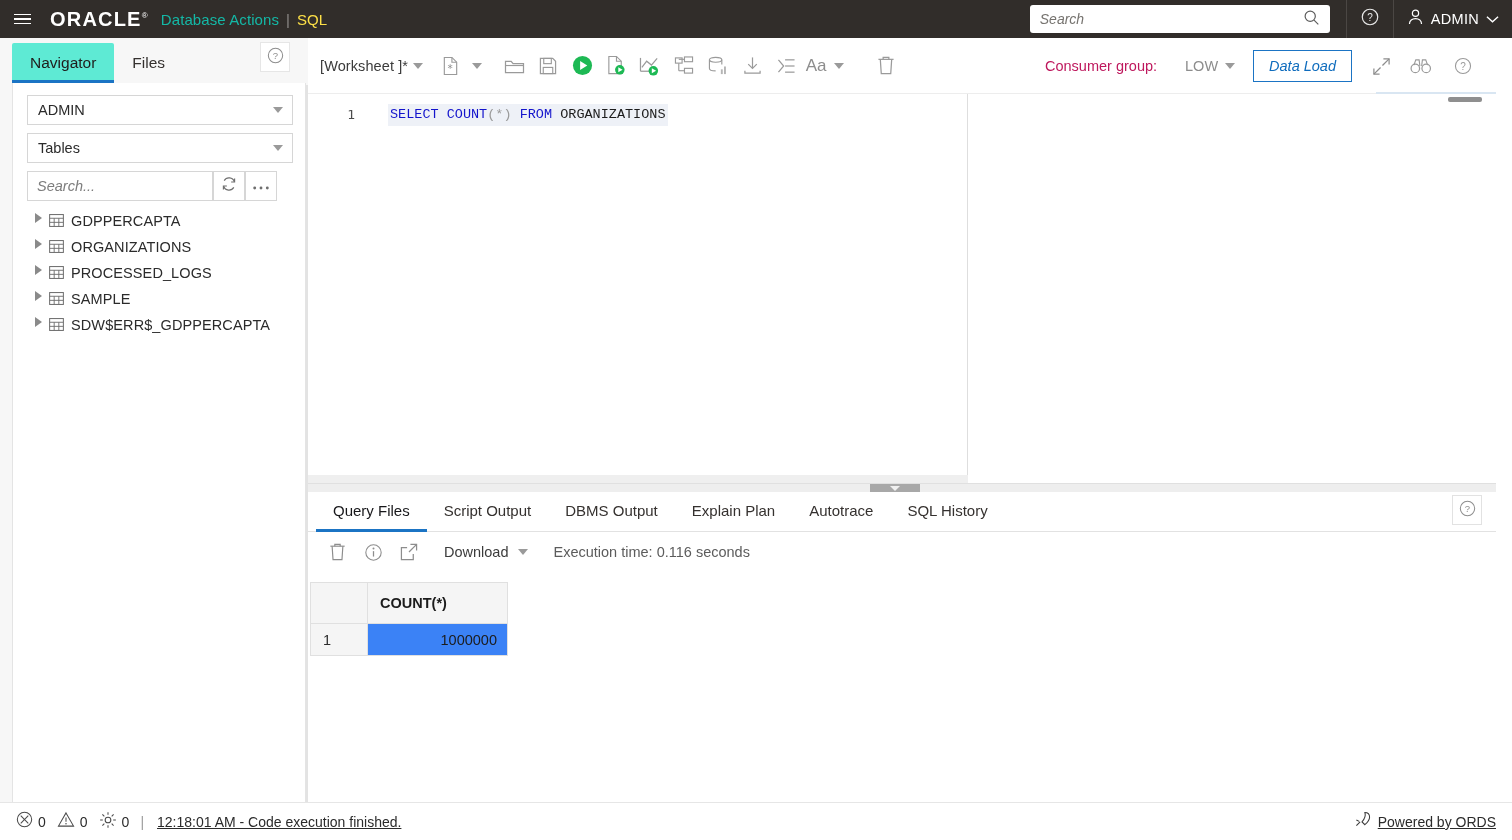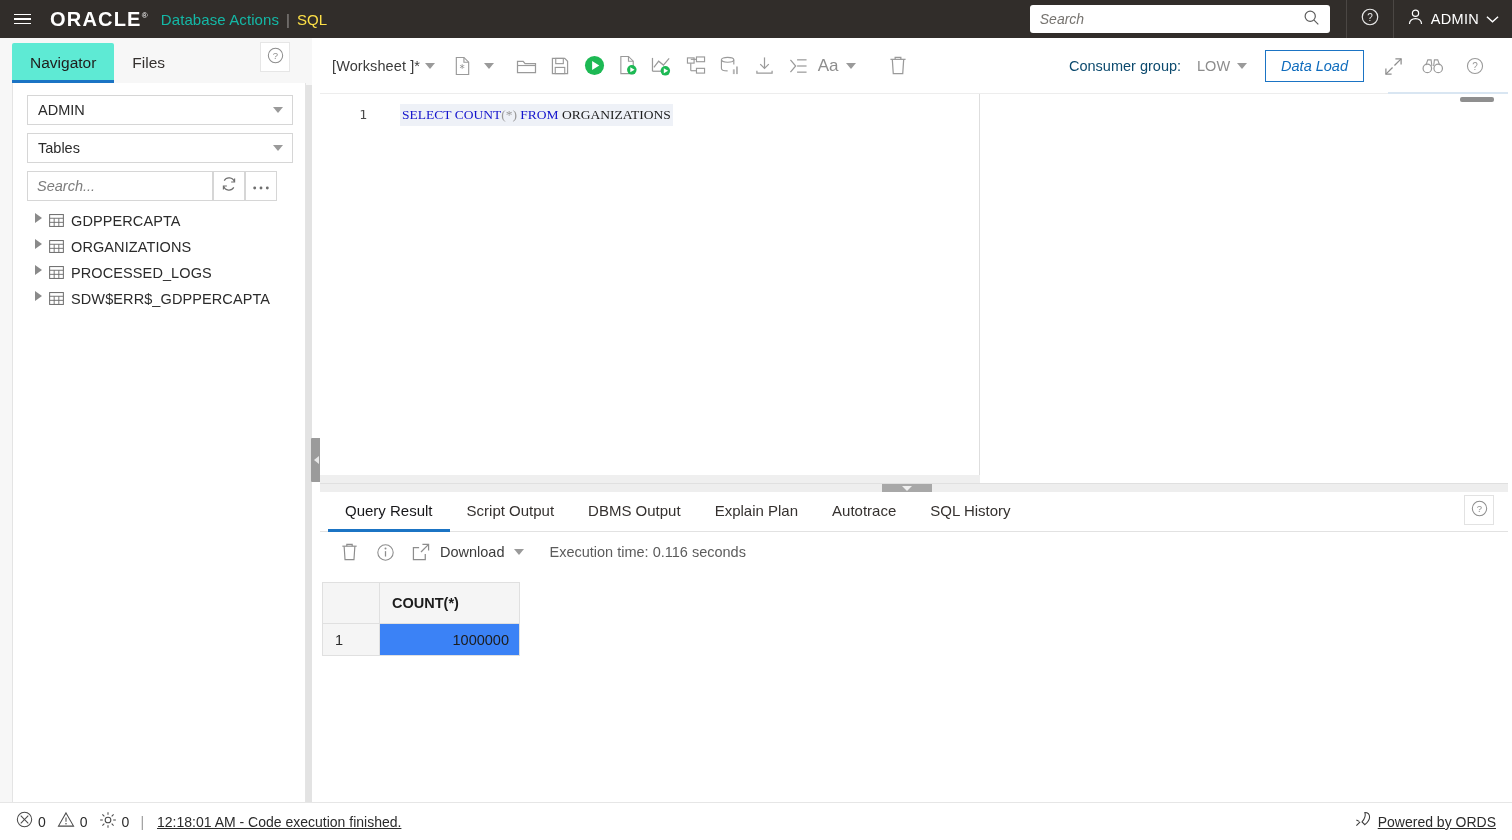--- a/index.html
+++ b/index.html
@@ -131,21 +131,21 @@
     width: 0; height: 0; border-top: 4px solid transparent;
     border-bottom: 4px solid transparent; border-right: 5px solid #e8e8e8;
   }
   .sidebar-scroll {
     position: absolute; left: 306px; top: 47px; width: 6px; height: 740px;
     background: #e3e3e3;
   }
 
   
   .main {
-    position: absolute; top: 38px; left: 320px;
+    position: absolute; top: 38px; left: 308px;
     width: 1188px; height: 764px; background: #fff;
   }
   .ws-toolbar {
     height: 56px; display: flex; align-items: center;
     padding-left: 12px; border-bottom: 1px solid #ededed; position: relative;
   }
   .ws-name {
     font-size: 14.5px; color: #3b3b3b; margin-right: 5px;
     cursor: pointer; letter-spacing: .1px;
   }
@@ -156,21 +156,21 @@
   }
   .tb-ico {
     width: 34px; height: 34px; display: flex; align-items: center;
     justify-content: center; cursor: pointer; flex: none;
   }
   .tb-gap { width: 10px; }
   .ws-right {
     position: absolute; right: 16px; top: 0; height: 56px;
     display: flex; align-items: center; gap: 0;
   }
-  .cg-label { font-size: 14.5px; color: #0c4a6e; margin-right: 16px; }
+  .cg-label { font-size: 14.5px; color: #be185d; margin-right: 28px; }
   .cg-val { font-size: 14.5px; color: #8d8d8d; margin-right: 7px; }
   .data-load-btn {
     height: 32px; padding: 0 15px; border: 1px solid #1b74c4;
     background: #fff; color: #0f6cbd; font-size: 14.5px;
     display: flex; align-items: center; cursor: pointer;
     margin-left: 18px; font-family: "Liberation Sans", sans-serif; font-style: italic;
   }
   
   .editor-area {
     position: absolute; top: 56px; left: 0;
@@ -184,21 +184,21 @@
     position: absolute; top: 0; left: 0; width: 56px; height: 389px;
     background: #fff;
   }
   .ln {
     text-align: right; padding-right: 9px; font-size: 13px;
     font-family: "DejaVu Sans Mono", monospace; color: #4a4a4a;
     line-height: 22px; margin-top: 10px;
   }
   .code-line {
     position: absolute; top: 10px; left: 80px;
-    font-family: Liberation Serif, serif; font-size: 13.5px;
+    font-family: Liberation Mono, monospace; font-size: 13.5px;
     line-height: 22px; white-space: pre; background: #eef1f7;
     padding: 0 2px;
   }
   .kw { color: #1414cc; }
   .punc { color: #9a9a9a; }
   .ident { color: #1c1c1c; }
   .editor-right {
     position: absolute; top: 0; left: 661px; width: 527px; height: 389px;
     background: #fff;
   }
@@ -248,21 +248,21 @@
   }
   .res-help {
     position: absolute; right: 14px; top: 3px;
     width: 30px; height: 30px; border: 1px solid #e2e2e2; background: #fff;
     display: flex; align-items: center; justify-content: center; cursor: pointer;
   }
   .res-toolbar {
     height: 40px; display: flex; align-items: center; padding-left: 12px; gap: 2px;
   }
   .dl-label {
-    font-size: 14.5px; color: #3b3b3b; margin-right: 7px;
+    font-size: 14.5px; color: #3b3b3b; margin-left: 16px; margin-right: 7px;
     cursor: pointer;
   }
   .exec-time { font-size: 14.5px; color: #5c5c5c; margin-left: 24px; }
   .grid { position: absolute; top: 90px; left: 2px; }
   .grid-head { display: flex; }
   .gh-cell {
     background: #f5f5f5; border: 1px solid #e0e0e0; border-left: none;
     height: 42px; display: flex; align-items: center;
     font-size: 14.5px; font-weight: 700; color: #1c1c1c; padding: 0 12px;
   }
@@ -448,20 +448,33 @@
         <span class="tri"></span>
         <span>
           <svg width="15" height="13" viewBox="0 0 16 14">
             <rect x="0.6" y="0.6" width="14.8" height="12.8" fill="none" stroke="#6e6e6e" stroke-width="1.1"></rect>
             <line x1="0.6" y1="4.6" x2="15.4" y2="4.6" stroke="#6e6e6e" stroke-width="1"></line>
             <line x1="0.6" y1="9" x2="15.4" y2="9" stroke="#6e6e6e" stroke-width="1"></line>
             <line x1="5.5" y1="4.6" x2="5.5" y2="13.4" stroke="#6e6e6e" stroke-width="1"></line>
             <line x1="10.5" y1="4.6" x2="10.5" y2="13.4" stroke="#6e6e6e" stroke-width="1"></line>
           </svg>
         </span>
+        <span class="tree-label">SAMPLE</span>
+      </div>
+      <div class="tree-item">
+        <span class="tri"></span>
+        <span>
+          <svg width="15" height="13" viewBox="0 0 16 14">
+            <rect x="0.6" y="0.6" width="14.8" height="12.8" fill="none" stroke="#6e6e6e" stroke-width="1.1"></rect>
+            <line x1="0.6" y1="4.6" x2="15.4" y2="4.6" stroke="#6e6e6e" stroke-width="1"></line>
+            <line x1="0.6" y1="9" x2="15.4" y2="9" stroke="#6e6e6e" stroke-width="1"></line>
+            <line x1="5.5" y1="4.6" x2="5.5" y2="13.4" stroke="#6e6e6e" stroke-width="1"></line>
+            <line x1="10.5" y1="4.6" x2="10.5" y2="13.4" stroke="#6e6e6e" stroke-width="1"></line>
+          </svg>
+        </span>
         <span class="tree-label">SDW$ERR$_GDPPERCAPTA</span>
       </div>
     </div>
   </div>
 
   <div class="sidebar-scroll"></div>
   <div class="collapse-handle">
     <i></i>
   </div>
 </div>
@@ -618,21 +631,21 @@
 
   <div class="h-splitter">
     <div class="knob">
       <i></i>
     </div>
   </div>
 
   <div class="results">
     <div class="res-tabs">
       <div class="res-tab active">
-        <span>Query Result</span>
+        <span>Query Files</span>
       </div>
       <div class="res-tab">
         <span>Script Output</span>
       </div>
       <div class="res-tab">
         <span>DBMS Output</span>
       </div>
       <div class="res-tab">
         <span>Explain Plan</span>
       </div>

